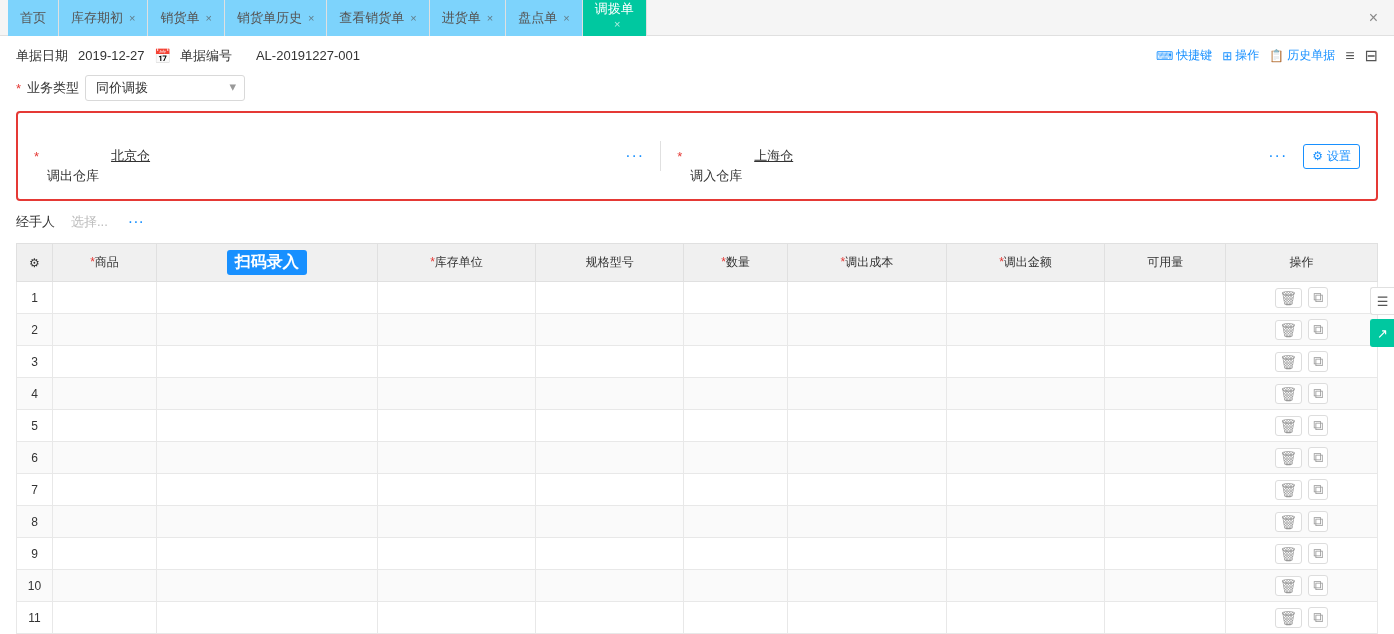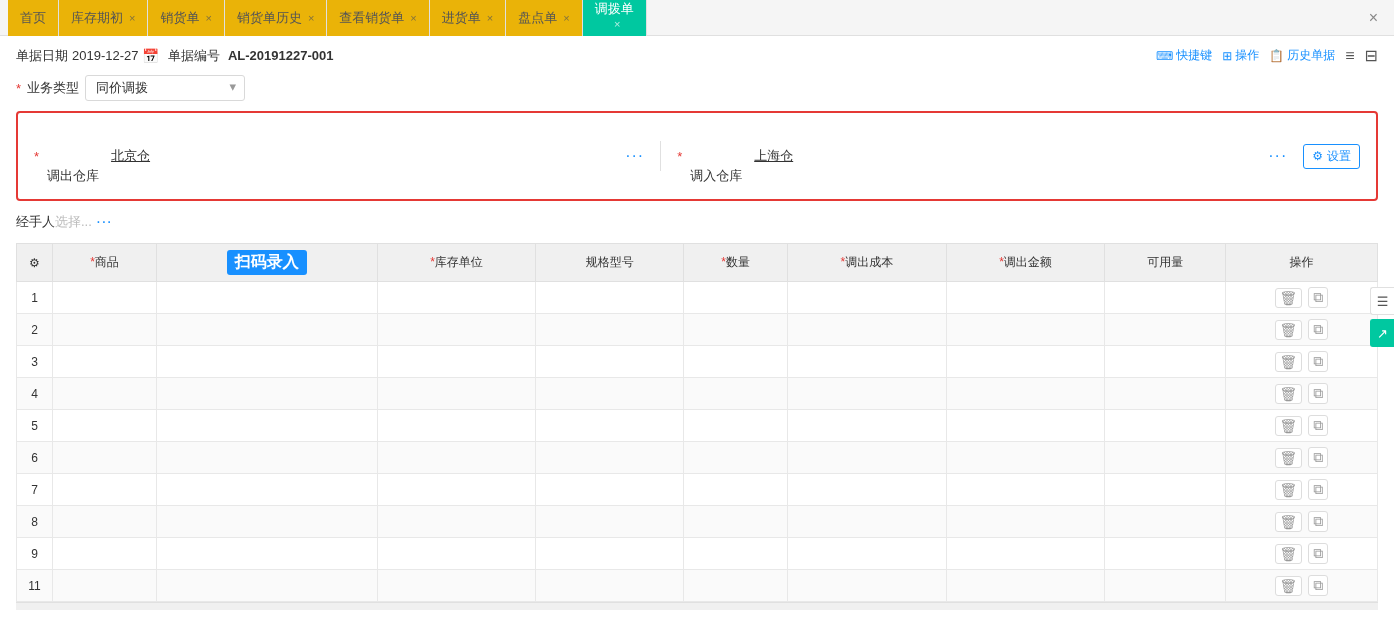--- a/index.html
+++ b/index.html
@@ -16,21 +16,21 @@
     }
     .tab-item {
       display: flex; align-items: center;
       padding: 0 12px;
       height: 36px;
       cursor: pointer;
       font-size: 13px;
       color: #555;
       border-right: 1px solid #e0e0e0;
       white-space: nowrap;
-      background: #eab308;
+      background: #7dd3fc;
     }
     .tab-item:first-child { border-left: none; }
     .tab-item.active {
       background: #00c8a0;
       color: #fff;
       flex-direction: column;
     }
     .tab-item .close-btn {
       margin-left: 6px;
       font-size: 11px;
@@ -49,21 +49,21 @@
     
     .main-content {
       padding: 10px 16px;
       background: #fff;
       height: calc(634px - 36px);
       overflow-y: auto;
     }
     .form-field {
       display: flex;
       align-items: center;
-      gap: 4px;
+      gap: 10px;
       font-size: 13px;
     }
     .form-field .date-icon {
       color: #1890ff;
       cursor: pointer;
       font-size: 14px;
     }
     .header-right-actions {
       margin-left: auto;
       display: flex;
@@ -114,21 +114,21 @@
       border: 1px solid #1890ff;
       border-radius: 3px;
       padding: 3px 8px;
       white-space: nowrap;
     }
 
     
     .person-row {
       display: flex;
       align-items: center;
-      gap: 0;
+      gap: 16px;
       margin-bottom: 12px;
       font-size: 13px;
     }
     .person-row .person-placeholder { color: #bbb; }
     .person-row .dots-btn { color: #1890ff; cursor: pointer; font-size: 16px; margin-left: 4px; }
 
     
     .data-table {
       width: 100%;
       border-collapse: collapse;
@@ -274,21 +274,21 @@
 <div class="main-content">
 
   <div class="header-row-top">
     <div class="form-field">
       <span>单据日期</span>
       <span style="font-weight:500;">2019-12-27</span>
       <span class="date-icon">📅</span>
     </div>
     <div class="form-field">
       <span>单据编号</span>
-      <span style="font-weight:700; margin-left:4px;">AL-20191227-001</span>
+      <span style="font-weight:400; margin-left:14px;">AL-20191227-001</span>
     </div>
     <div class="header-right-actions">
       <span>
         <span>⌨</span>
         <span>快捷键</span>
       </span>
       <span>
         <span>⊞</span>
         <span>操作</span>
       </span>
@@ -515,20 +515,37 @@
         <td></td>
         <td></td>
         <td>
           <div class="action-cell">
             <span class="icon-btn">🗑</span>
             <span class="icon-btn">⧉</span>
           </div>
         </td>
       </tr>
           <tr>
+        <td class="row-num">10</td>
+        <td></td>
+        <td></td>
+        <td></td>
+        <td></td>
+        <td></td>
+        <td></td>
+        <td></td>
+        <td></td>
+        <td>
+          <div class="action-cell">
+            <span class="icon-btn">🗑</span>
+            <span class="icon-btn">⧉</span>
+          </div>
+        </td>
+      </tr>
+          <tr>
         <td class="row-num">11</td>
         <td></td>
         <td></td>
         <td></td>
         <td></td>
         <td></td>
         <td></td>
         <td></td>
         <td></td>
         <td>

